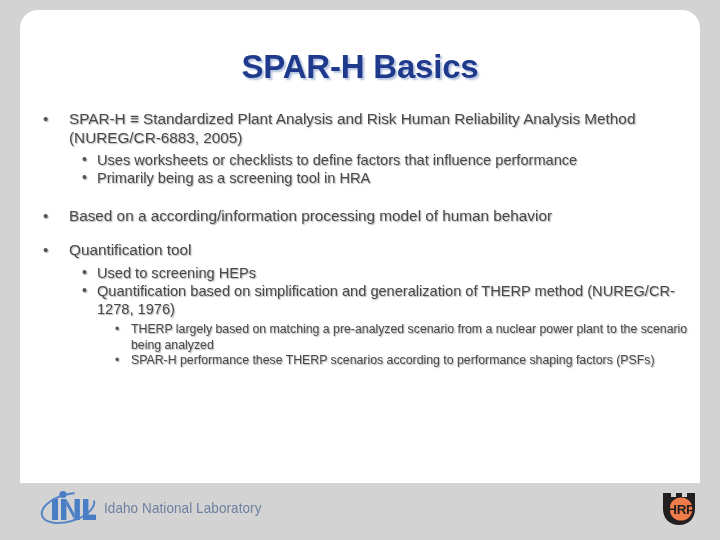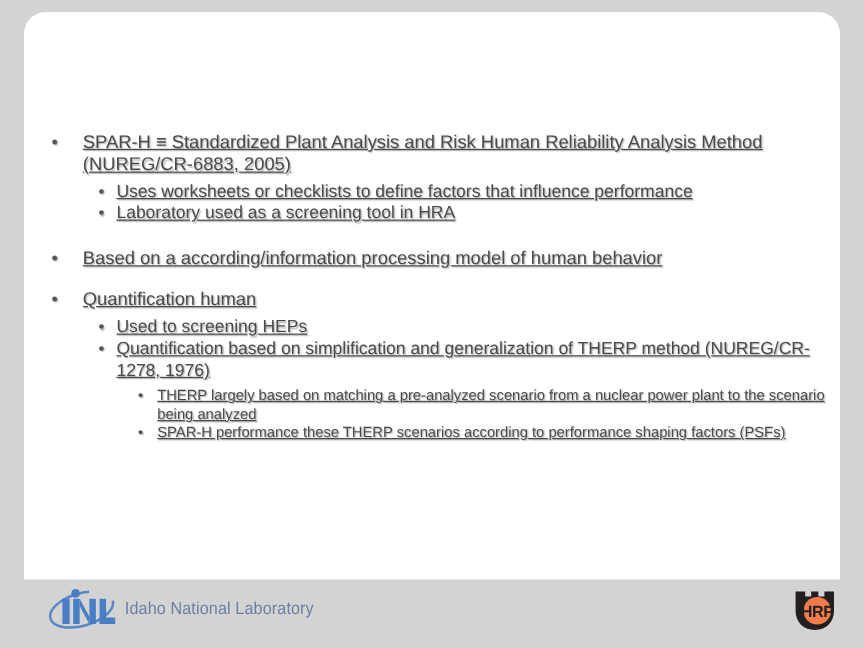--- a/index.html
+++ b/index.html
@@ -67,21 +67,20 @@
   }
 
   .dot {
     flex: none;
     text-align: left;
     line-height: 1;
     color: #555;
   }
   .txt {
     flex: 1;
-    text-decoration: underline;
   }
 
   
   .lvl1 {
     margin-left: 23px;
     font-size: 15.3px;
     line-height: 18.6px;
     margin-bottom: 0px;
   }
   .lvl1 > .dot { width: 26px; font-size: 15px; padding-top: 1px; }
@@ -148,52 +147,55 @@
     height: 48px;
   }
 </style>
 </head>
 <body>
 
 <div id="slide">
 
   <div id="panel">
 
+    <div id="title-block">
+      <span id="slide-title">SPAR-H Basics</span>
+    </div>
 
     <div id="body">
 
       <div class="bullet-row lvl1">
         <span class="dot">•</span>
         <span class="txt">SPAR-H ≡ Standardized Plant Analysis and Risk Human Reliability Analysis Method (NUREG/CR-6883, 2005)</span>
       </div>
 
       <div class="gap-sm"></div>
 
       <div class="bullet-row lvl2">
         <span class="dot">•</span>
         <span class="txt">Uses worksheets or checklists to define factors that influence performance</span>
       </div>
 
       <div class="bullet-row lvl2">
         <span class="dot">•</span>
-        <span class="txt">Laboratory used as a screening tool in HRA</span>
+        <span class="txt">Primarily being as a screening tool in HRA</span>
       </div>
 
       <div class="gap-lg"></div>
 
       <div class="bullet-row lvl1">
         <span class="dot">•</span>
         <span class="txt">Based on a according/information processing model of human behavior</span>
       </div>
 
       <div class="gap-md"></div>
 
       <div class="bullet-row lvl1">
         <span class="dot">•</span>
-        <span class="txt">Quantification human</span>
+        <span class="txt">Quantification tool</span>
       </div>
 
       <div class="gap-sm"></div>
 
       <div class="bullet-row lvl2">
         <span class="dot">•</span>
         <span class="txt">Used to screening HEPs</span>
       </div>
 
       <div class="bullet-row lvl2">

